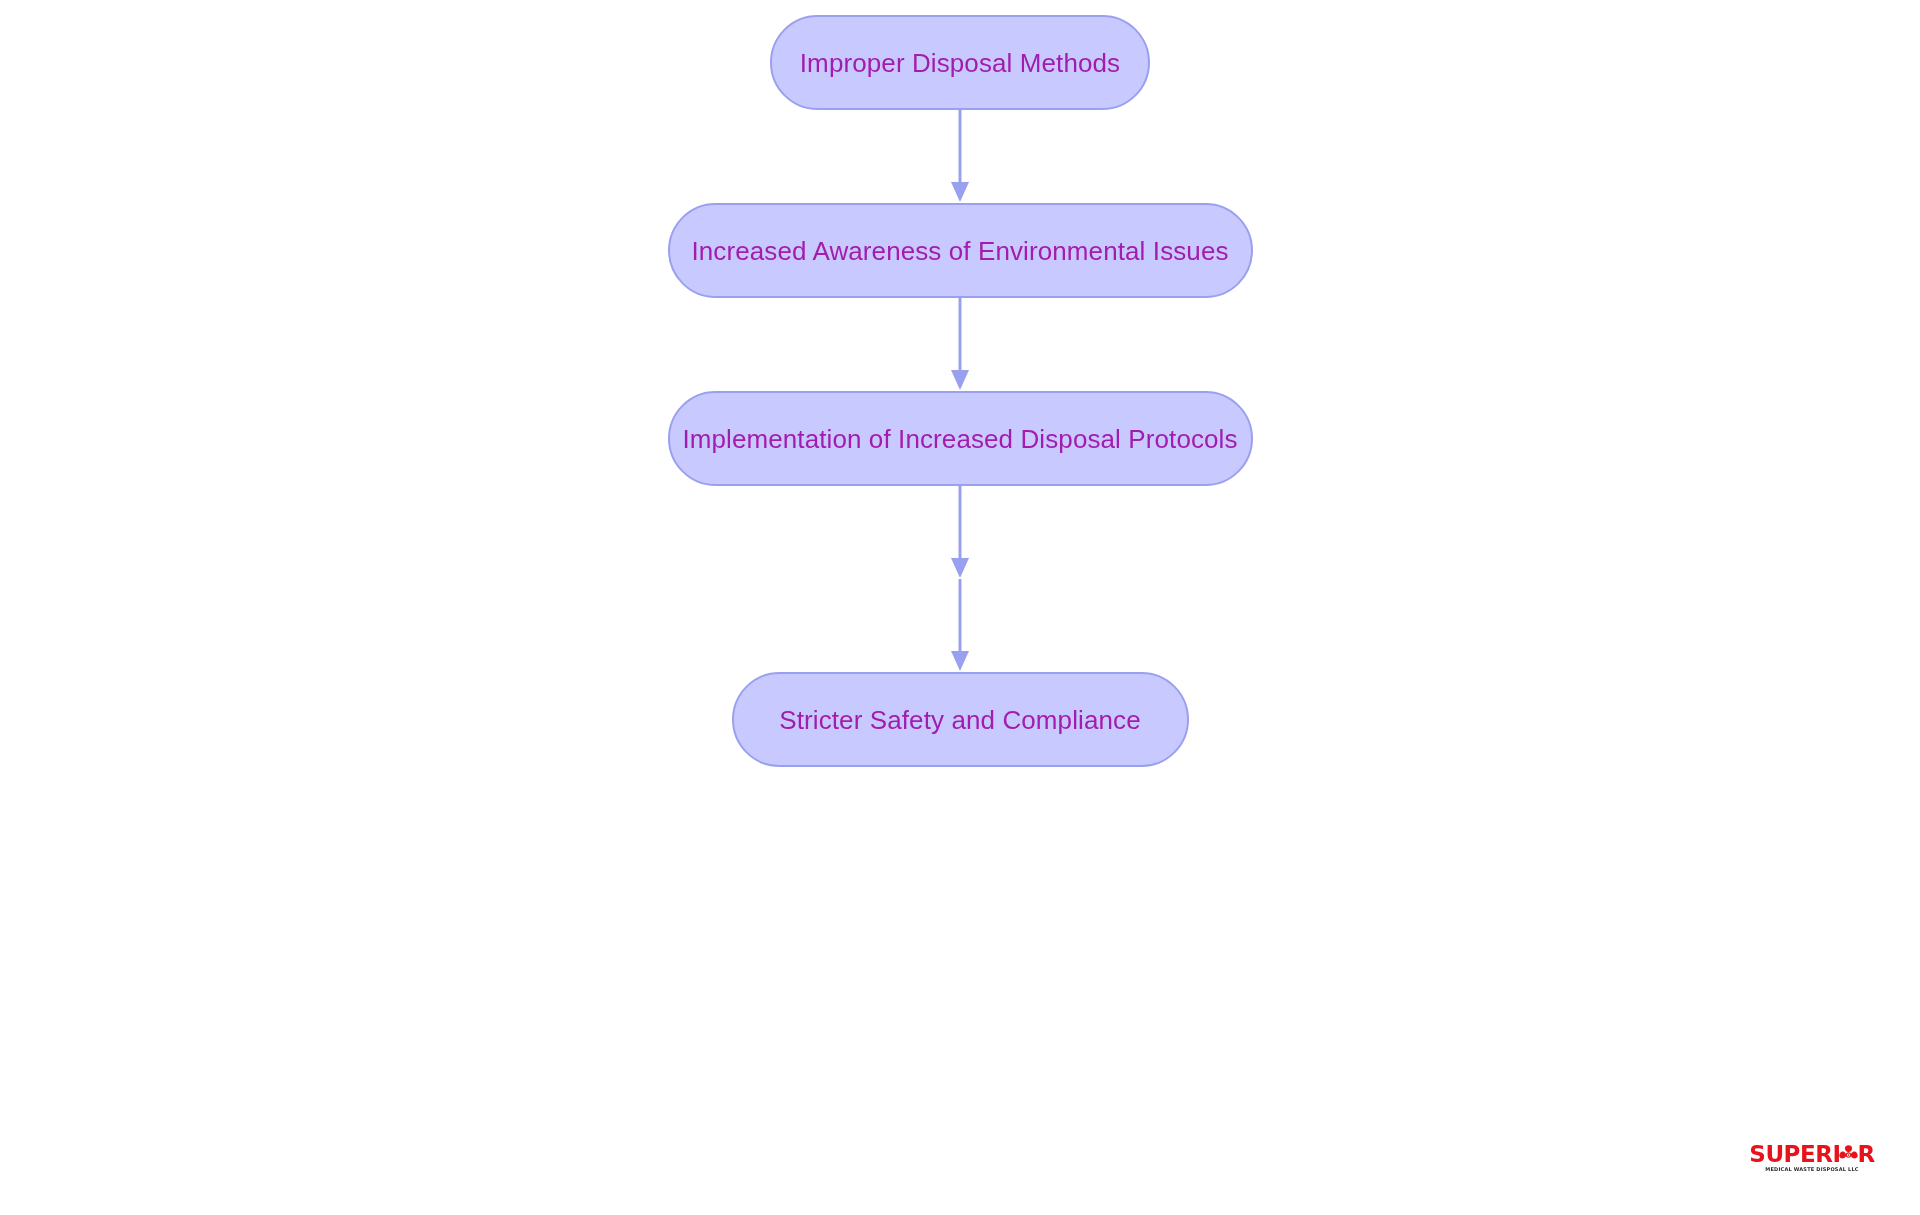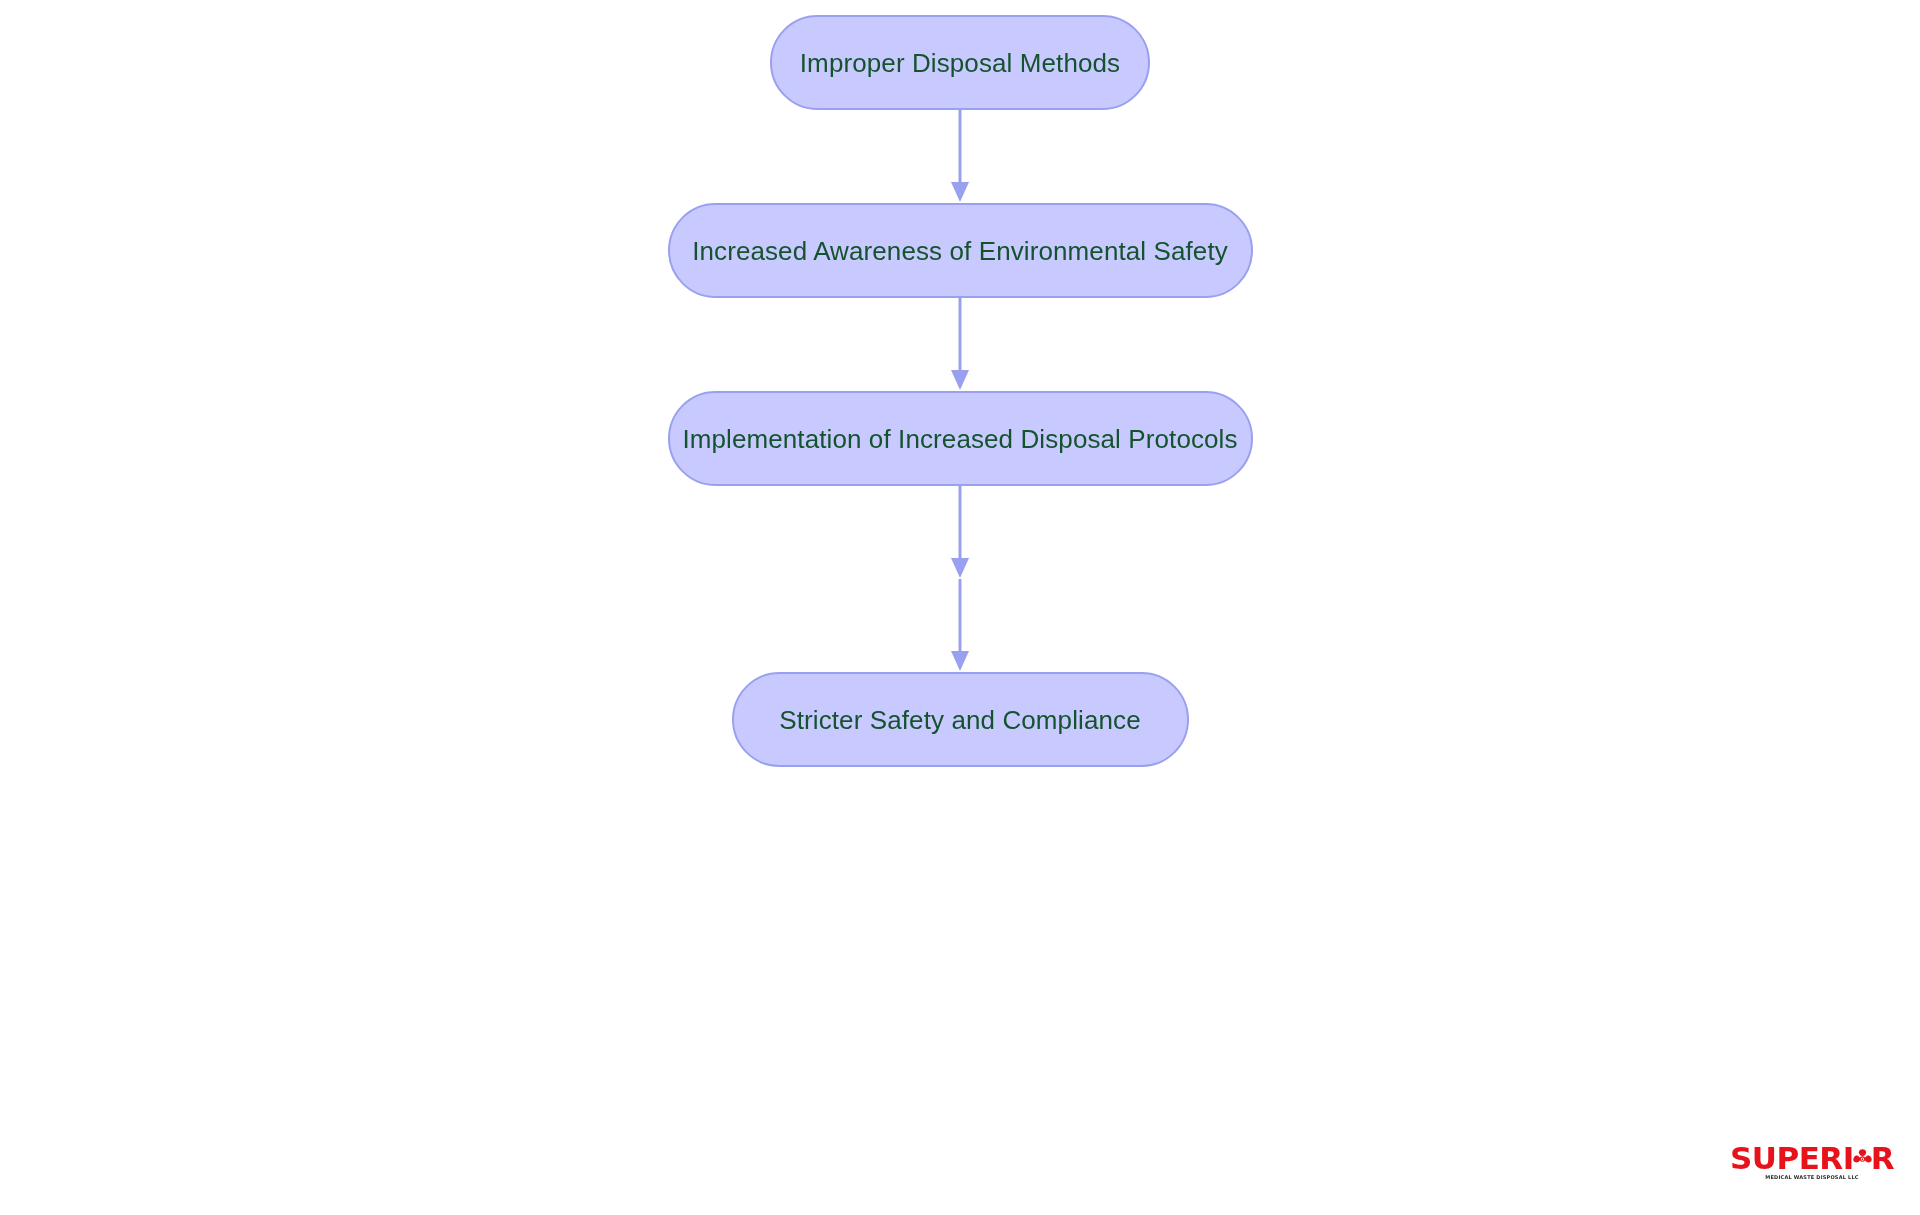--- a/index.html
+++ b/index.html
@@ -39,21 +39,21 @@
     background: #c8caff;
     border: 2px solid #9aa0f0;
     border-radius: 48px;
     display: flex;
     align-items: center;
     justify-content: center;
     padding: 0 34px;
   }
 
   .node-label {
-    color: #14532d;
+    color: #a21caf;
     font-size: 26px;
     font-family: "Liberation Sans", sans-serif;
     font-weight: 400;
     letter-spacing: 0.1px;
     white-space: nowrap;
     line-height: 1;
   }
 
   
   .node-0 { width: 380px; }
@@ -88,21 +88,21 @@
   .logo-wordmark {
     display: flex;
     align-items: center;
     justify-content: center;
     line-height: 1;
   }
   .logo-word {
     color: #e8121b;
     font-family: "DejaVu Sans", sans-serif;
     font-weight: bold;
-    font-size: 31px;
+    font-size: 23px;
     letter-spacing: -0.5px;
     line-height: 1;
   }
   .logo-biohazard {
     width: 19px;
     height: 19px;
     margin: 0 -1px;
     position: relative;
     top: 0px;
   }
@@ -129,21 +129,21 @@
     </div>
 
     <span class="connector">
       <svg width="30" height="93" viewBox="0 0 30 93" xmlns="http://www.w3.org/2000/svg">
         <line x1="15" y1="0" x2="15" y2="77" stroke="#9aa0f0" stroke-width="3"></line>
         <polygon points="15,92 6,72 24,72" fill="#9aa0f0"></polygon>
       </svg>
     </span>
 
     <div class="node node-1">
-      <span class="node-label">Increased Awareness of Environmental Safety</span>
+      <span class="node-label">Increased Awareness of Environmental Issues</span>
     </div>
 
     <span class="connector">
       <svg width="30" height="93" viewBox="0 0 30 93" xmlns="http://www.w3.org/2000/svg">
         <line x1="15" y1="0" x2="15" y2="77" stroke="#9aa0f0" stroke-width="3"></line>
         <polygon points="15,92 6,72 24,72" fill="#9aa0f0"></polygon>
       </svg>
     </span>
 
     <div class="node node-2">

